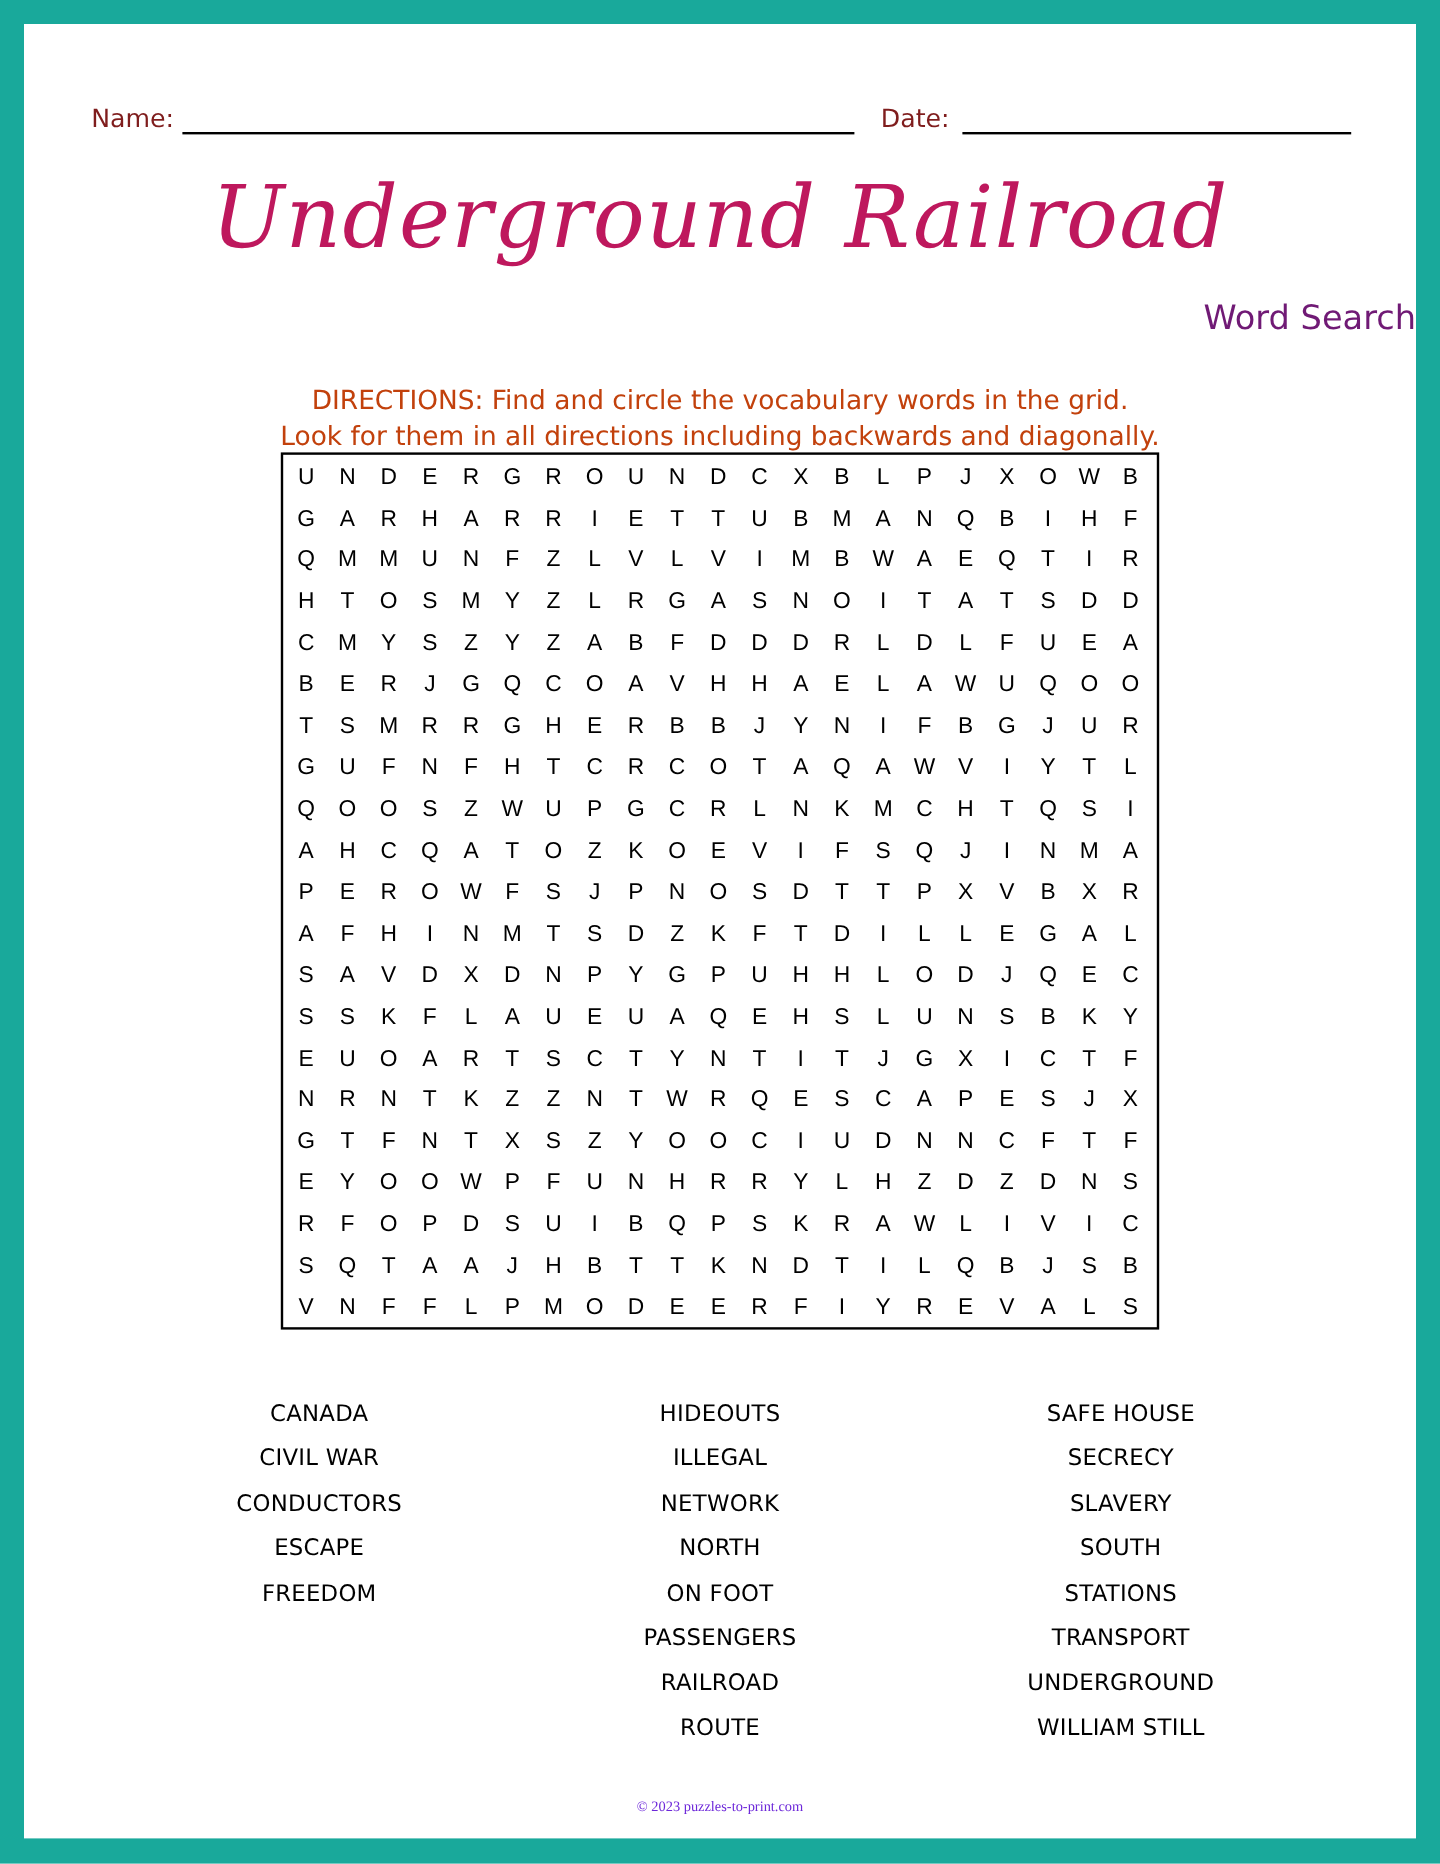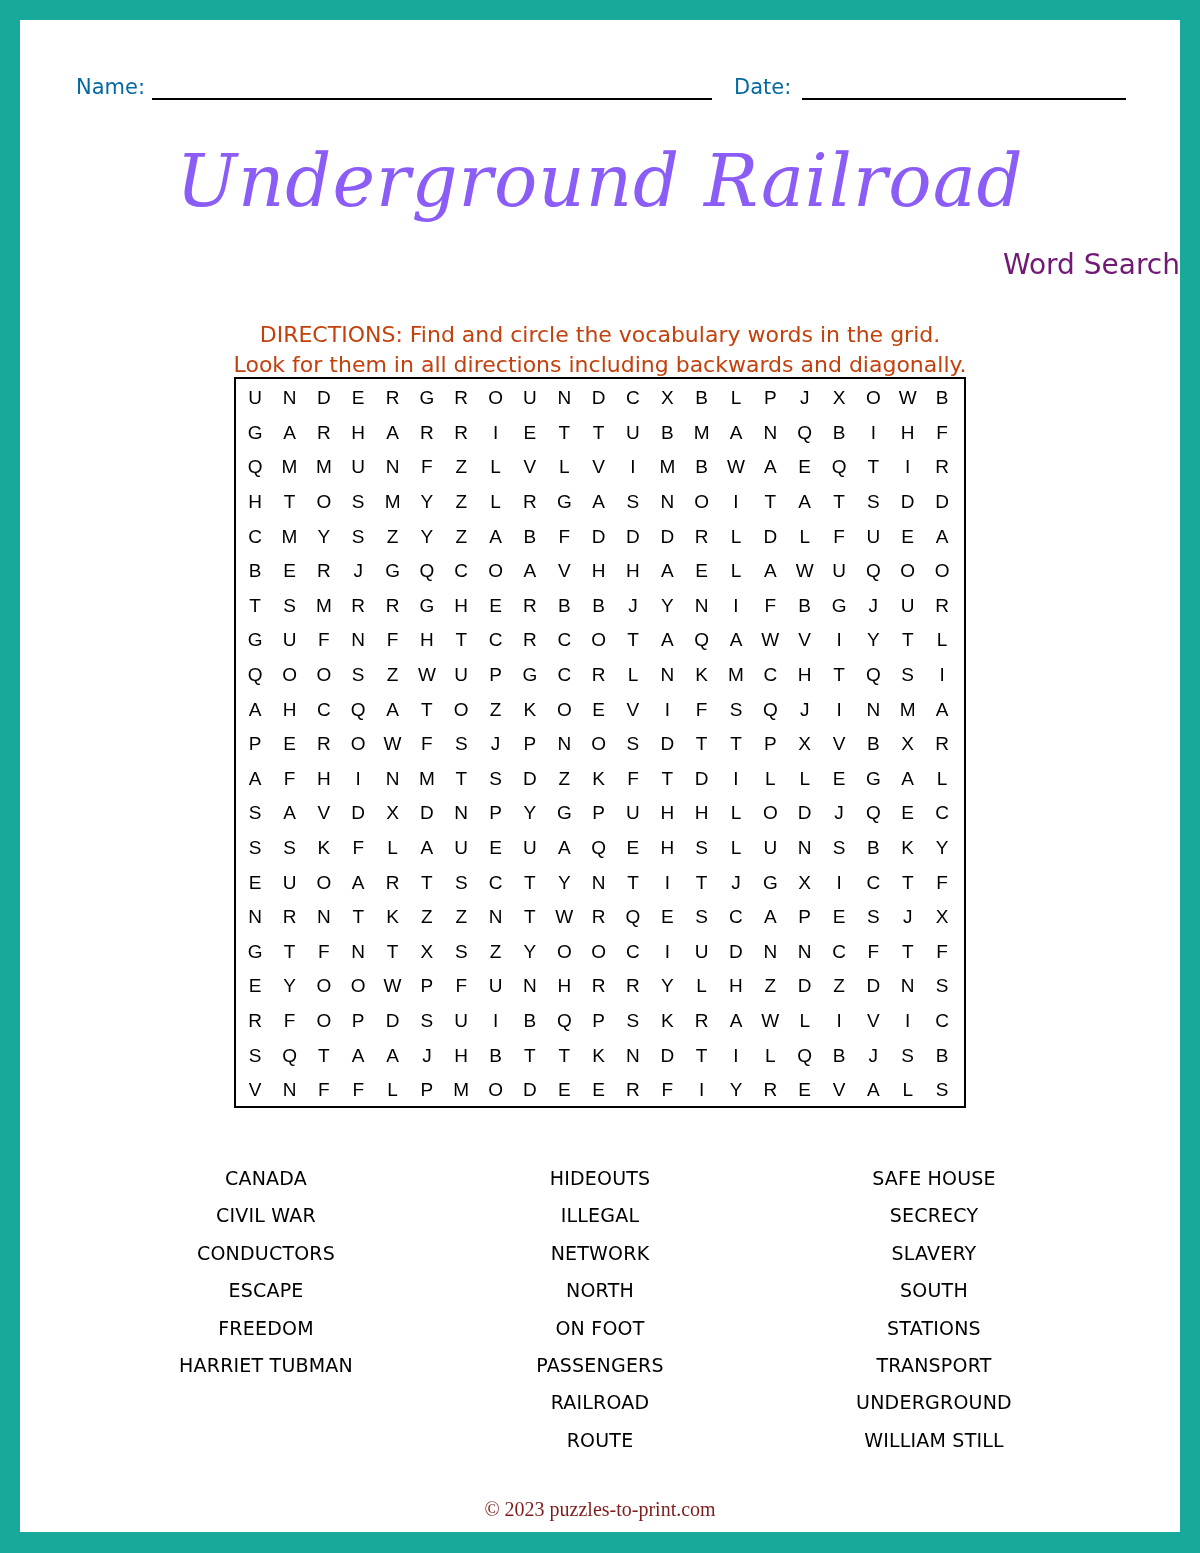--- a/index.html
+++ b/index.html
@@ -17,26 +17,26 @@
       position: absolute;
       left: 20px;
       top: 20px;
       width: 1160px;
       height: 1512px;
       background: #ffffff;
     }
     .name-date-row {
       position: absolute;
       left: 56px;
-      top: 54px;
+      top: 66px;
       width: 1050px;
       height: 30px;
       font-family: "DejaVu Sans", sans-serif;
       font-size: 21px;
-      color: #0369a1;
+      color: #7f1d1d;
     }
     .field-label {
       position: absolute;
       top: 0;
       line-height: 26px;
     }
     .field-line {
       position: absolute;
       top: 24px;
       height: 0;
@@ -45,21 +45,21 @@
     .title {
       position: absolute;
       left: 0;
       top: 116px;
       width: 1160px;
       text-align: center;
       font-family: "DejaVu Serif", serif;
       font-style: italic;
       font-size: 72px;
       line-height: 90px;
-      color: #8b5cf6;
+      color: #be185d;
       letter-spacing: 1px;
     }
     .subtitle {
       position: absolute;
       left: 0;
       top: 220px;
       width: 1160px;
       text-align: right;
       font-family: "DejaVu Sans", sans-serif;
       font-size: 28px;
@@ -122,22 +122,22 @@
       color: #000;
       letter-spacing: 0.2px;
     }
     .footer {
       position: absolute;
       left: 0;
       top: 1478px;
       width: 1160px;
       text-align: center;
       font-family: "Liberation Serif", serif;
-      font-size: 20px;
-      color: #7f1d1d;
+      font-size: 12px;
+      color: #6d28d9;
     }
   </style>
 </head>
 <body>
 
 <div class="page">
 
   <div class="name-date-row">
     <span class="field-label" style="left:0;">Name:</span>
     <div class="field-line" style="left:76px; width:560px;"></div>
@@ -599,21 +599,20 @@
       </div>
   </div>
 
   <div class="word-list">
     <div class="word-col" style="left:96px;" id="col0">
         <div class="word">CANADA</div>
         <div class="word">CIVIL WAR</div>
         <div class="word">CONDUCTORS</div>
         <div class="word">ESCAPE</div>
         <div class="word">FREEDOM</div>
-        <div class="word">HARRIET TUBMAN</div>
       </div>
     <div class="word-col" style="left:430px;" id="col1">
         <div class="word">HIDEOUTS</div>
         <div class="word">ILLEGAL</div>
         <div class="word">NETWORK</div>
         <div class="word">NORTH</div>
         <div class="word">ON FOOT</div>
         <div class="word">PASSENGERS</div>
         <div class="word">RAILROAD</div>
         <div class="word">ROUTE</div>

